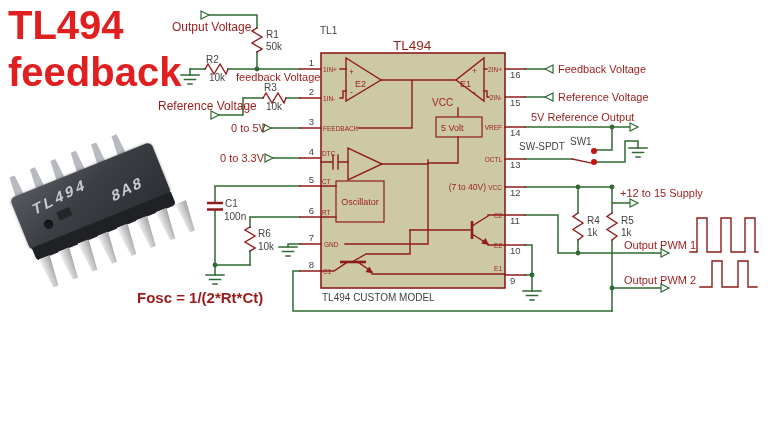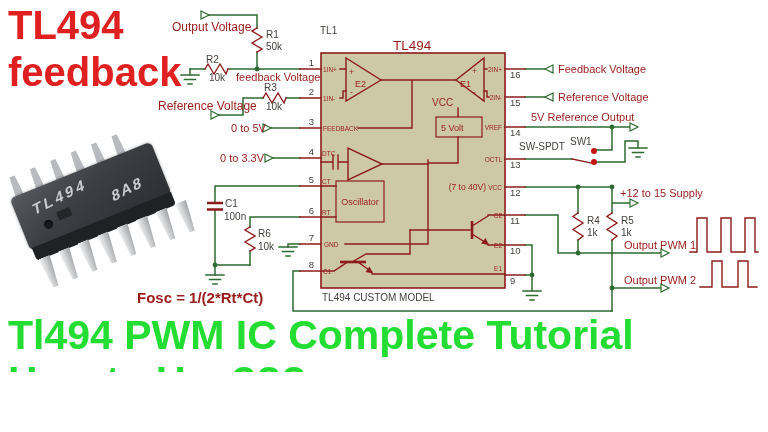--- a/index.html
+++ b/index.html
@@ -289,18 +289,14 @@
       <text class="gry" x="587" y="236"> <tspan>1k</tspan></text>
       <text class="gry" x="621" y="224"> <tspan>R5</tspan></text>
       <text class="gry" x="621" y="236"> <tspan>1k</tspan></text>
       <text class="gry" x="258" y="237"> <tspan>R6</tspan></text>
       <text class="gry" x="258" y="250"> <tspan>10k</tspan></text>
       <text class="gry" x="225" y="207"> <tspan>C1</tspan></text>
       <text class="gry" x="224" y="220"> <tspan>100n</tspan></text>
     </g>
   </svg>
 
-  <div class="caption">
-    <div>Tl494 PWM IC Complete Tutorial</div>
-    <div>How to Use???</div>
-  </div>
 
 </div>
 
 </body></html>

